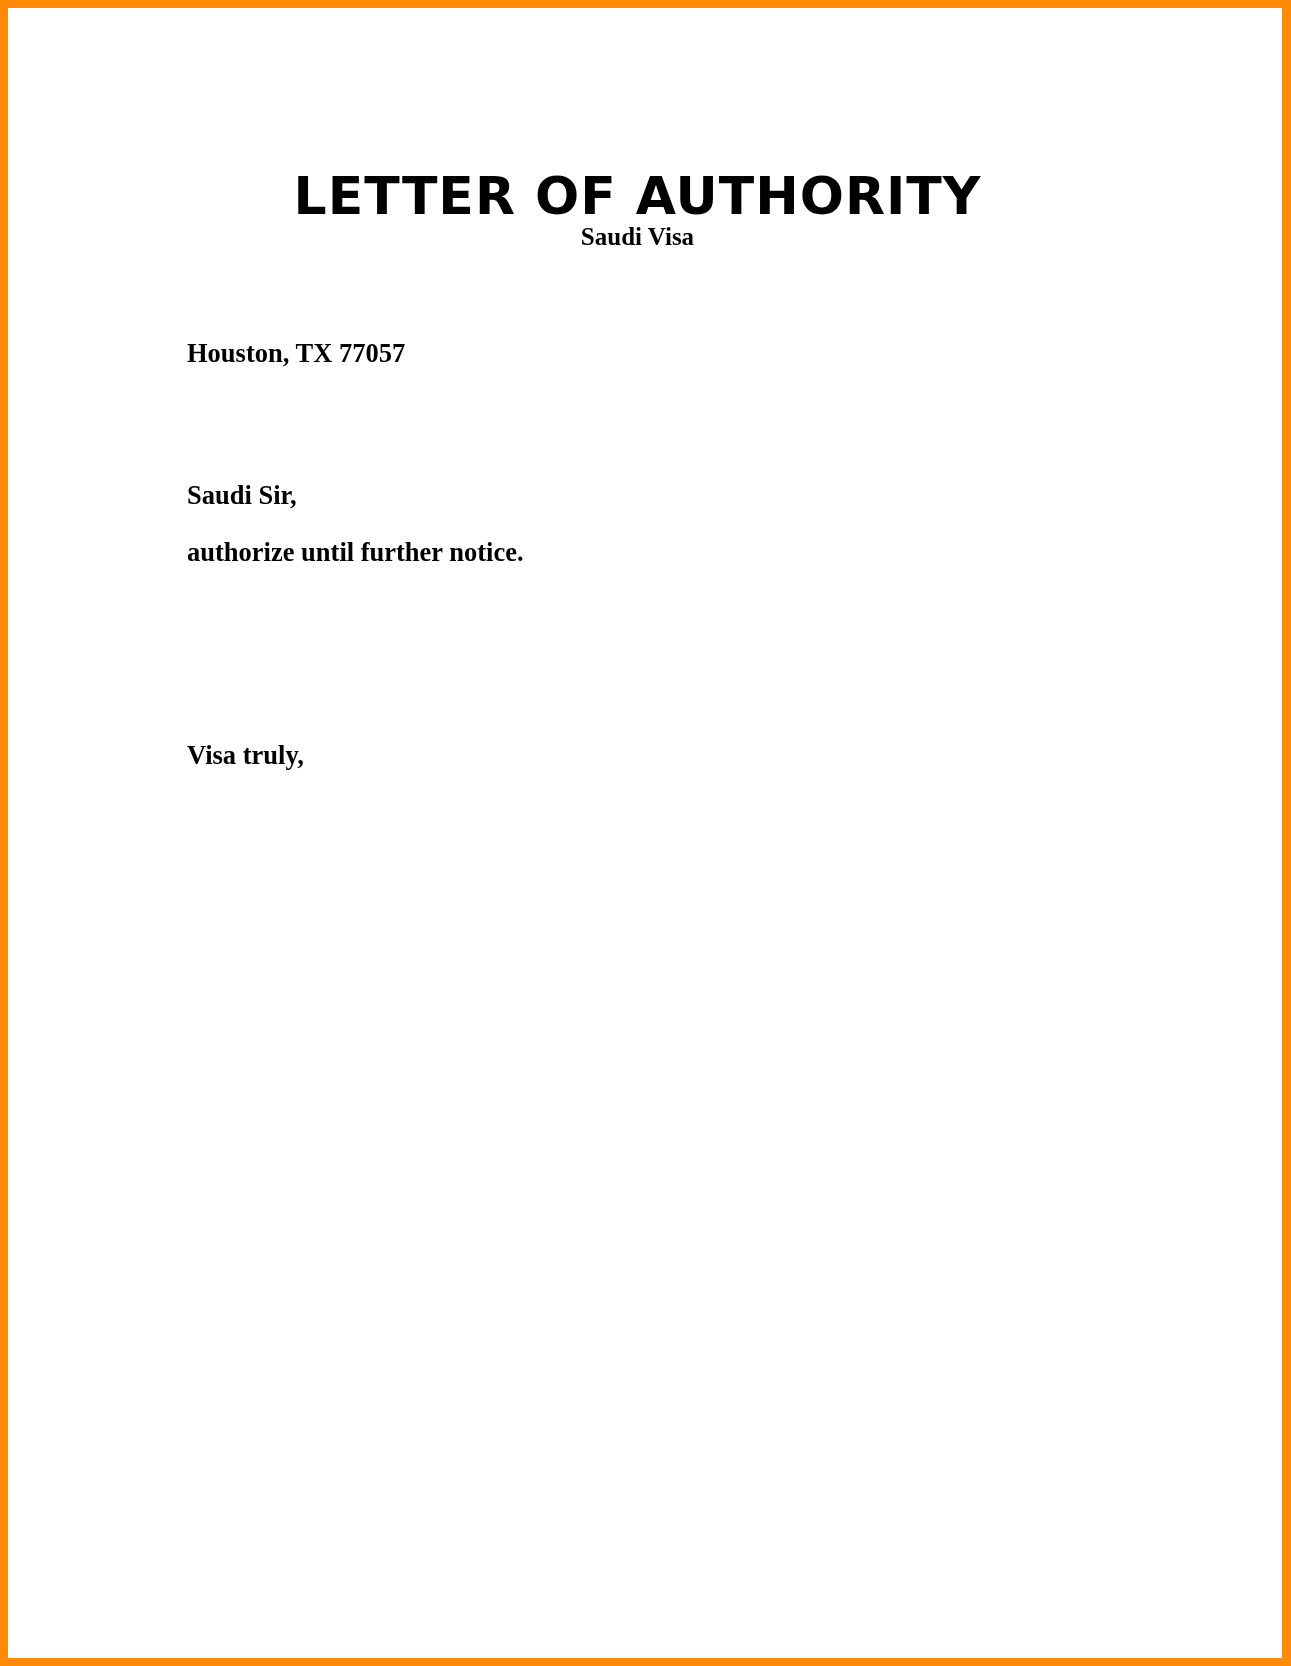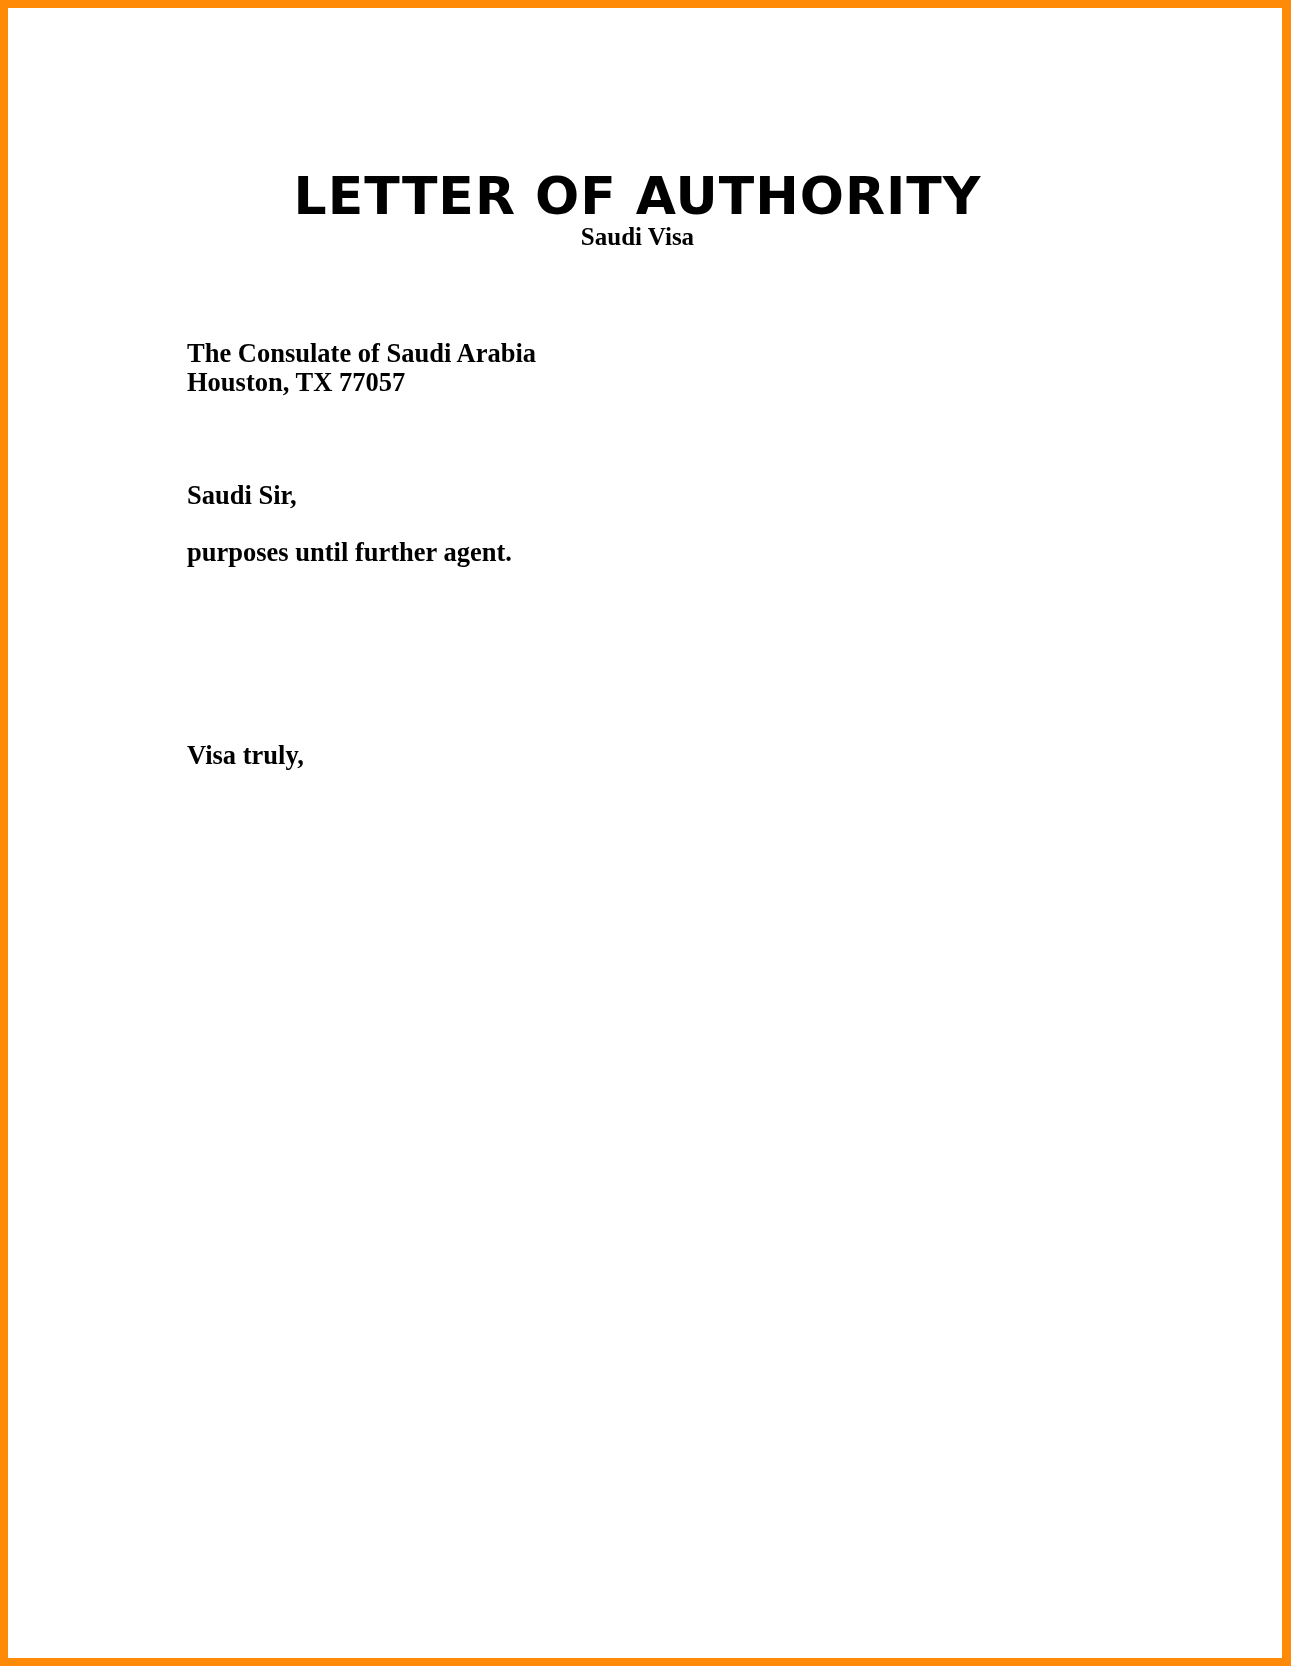--- a/index.html
+++ b/index.html
@@ -31,23 +31,22 @@
 </style>
 </head>
 <body>
 
 <div class="page"></div>
 
 <div class="title">LETTER OF AUTHORITY</div>
 <div class="subtitle">Saudi Visa</div>
 
 <div class="block" style="top:339px;">
-  <div>The Consulate of Saudi Arabia</div>
   <div>Houston, TX 77057</div>
 </div>
 
 <div class="block" style="top:481px;">Saudi Sir,</div>
 
 <div class="block" style="top:538px;">
-  <div>purposes until further agent.</div>
+  <div>authorize until further notice.</div>
 </div>
 
 <div class="block" style="top:741px;">Visa truly,</div>
 
 </body></html>

